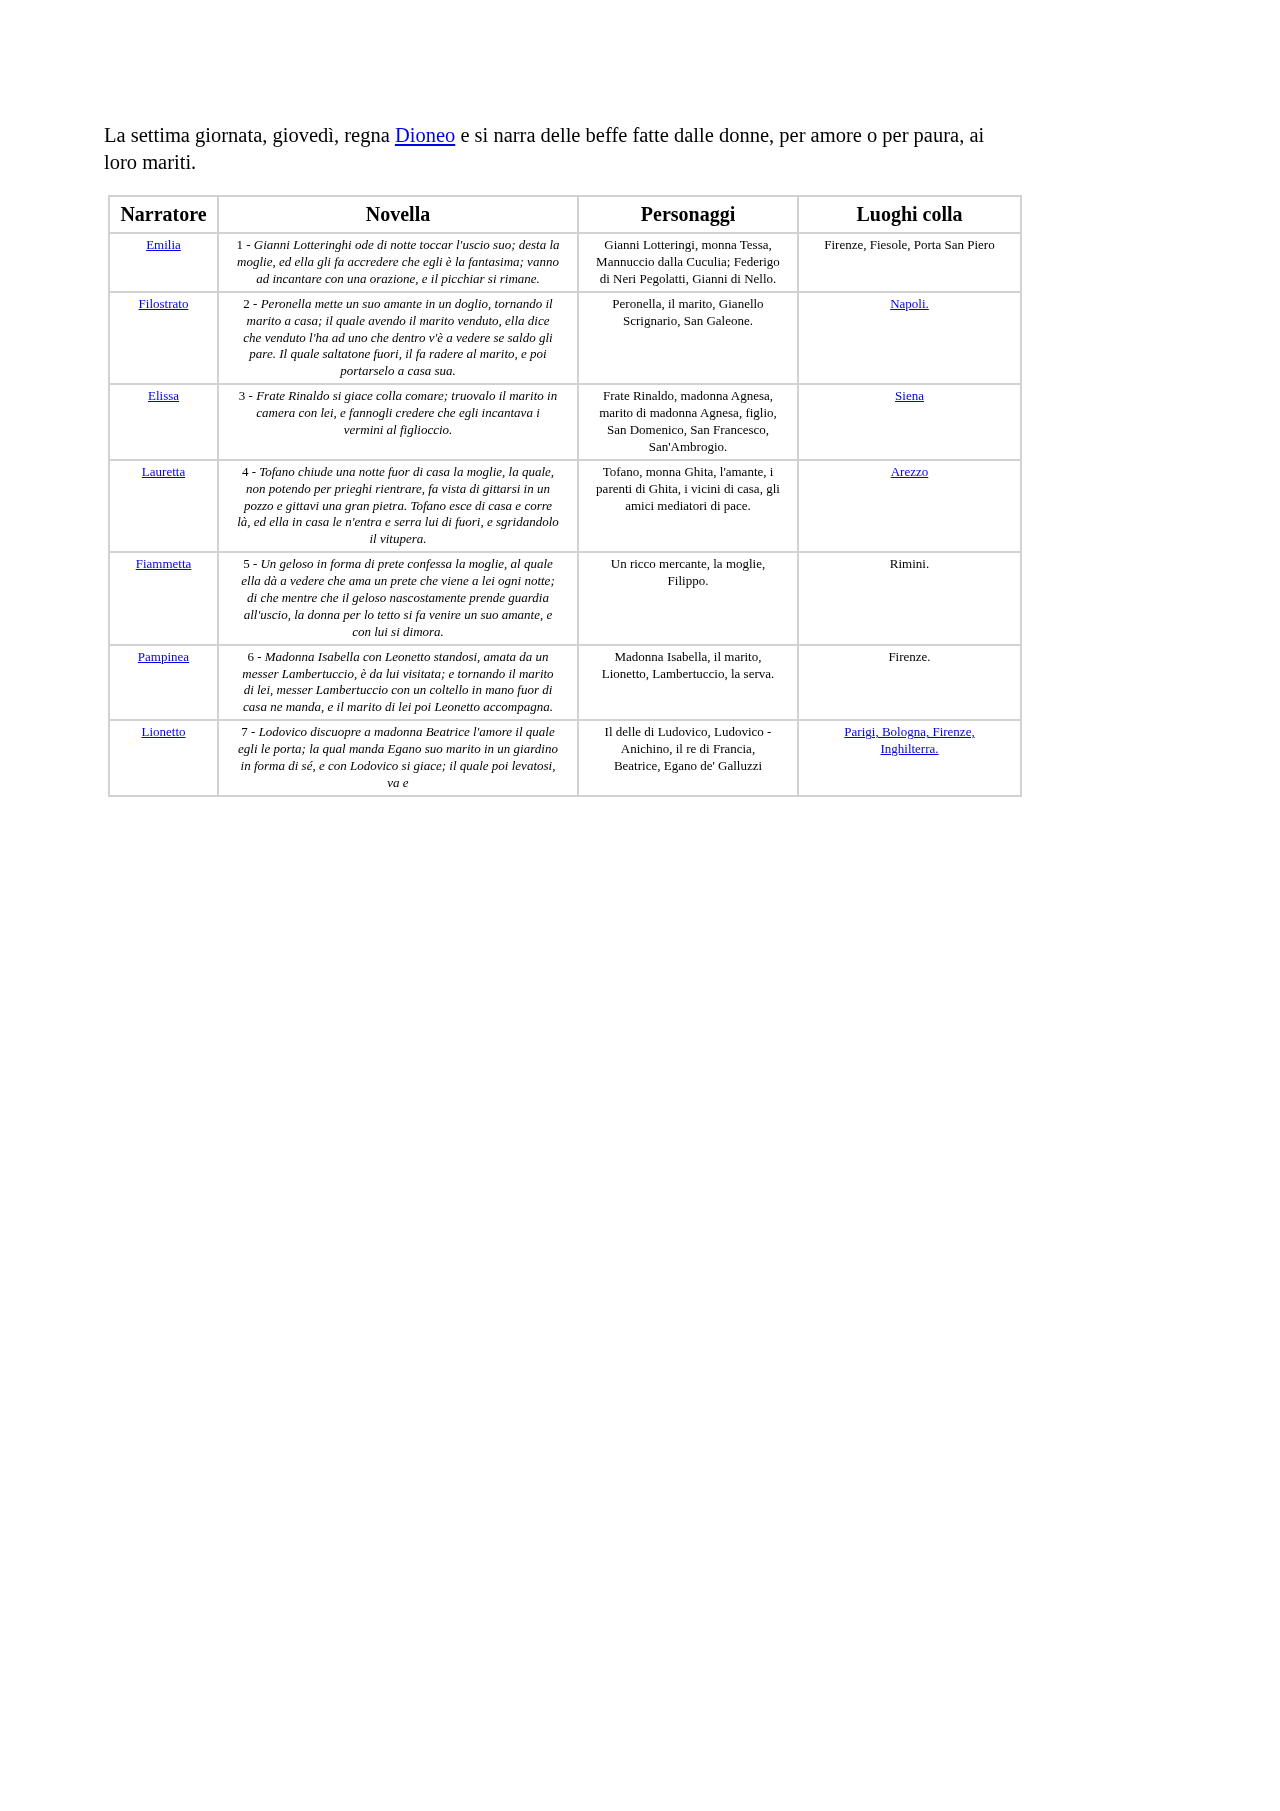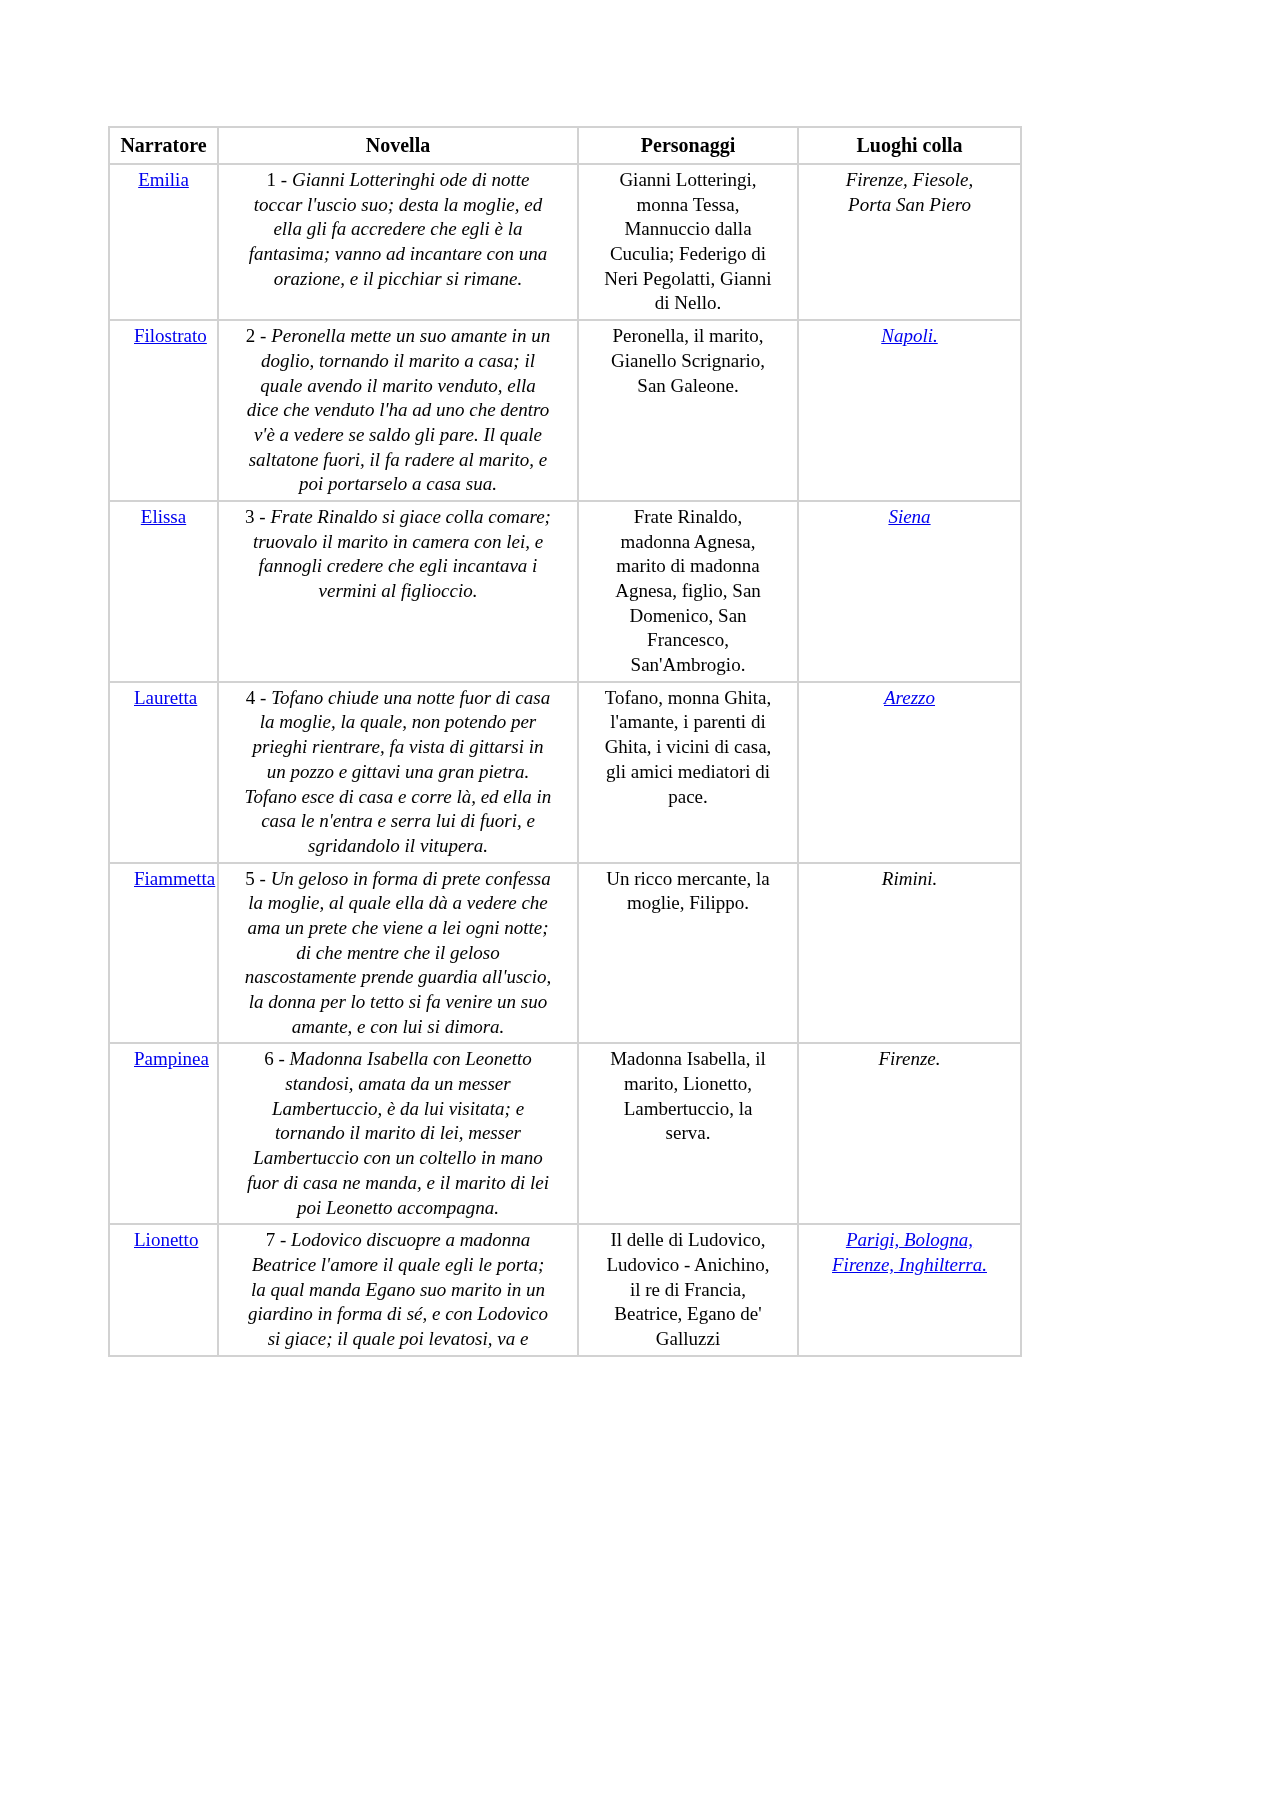--- a/index.html
+++ b/index.html
@@ -49,54 +49,55 @@
     margin: 4px;
   }
   table.novelle col.c-narr  { width: 109px; }
   table.novelle col.c-nov   { width: 360px; }
   table.novelle col.c-pers  { width: 220px; }
   table.novelle col.c-luo   { width: 223px; }
 
   table.novelle th,
   table.novelle td {
     border: 2px solid #d2d2d2;
-    padding: 3px 24px;
+    padding: 3px 17px;
     vertical-align: top;
-    font-size: 19px;
+    font-size: 13px;
     line-height: 1.30;
     text-align: center;
   }
   table.novelle th {
     font-weight: bold;
     font-size: 20px;
     padding: 4px 6px 5px 6px;
     vertical-align: middle;
   }
   td.narratore { padding-top: 5px; }
   td.novella {
     font-style: italic;
     padding: 4px 4px;
     line-height: 1.28;
     border-radius: 14px;
   }
   td.novella .num {
     font-style: normal;
   }
   td.personaggi { padding-top: 5px; }
-  td.luoghi { padding-top: 5px; font-style: italic; }
+  td.luoghi { padding-top: 5px; }
   .cut-row td {
     border-bottom: 2px solid #d2d2d2;
   }
 </style>
 </head>
 <body>
 
 <div class="page">
 
 
+  <p class="intro"><span>La settima giornata, giovedì, regna </span><span class="link">Dioneo</span><span> e si narra delle beffe fatte dalle donne, per amore o per paura, ai loro mariti.</span></p>
 
   <table class="novelle">
     <colgroup>
       <col class="c-narr">
         <col class="c-nov">
         <col class="c-pers">
         <col class="c-luo">
     </colgroup>
     <thead>
       <tr>

